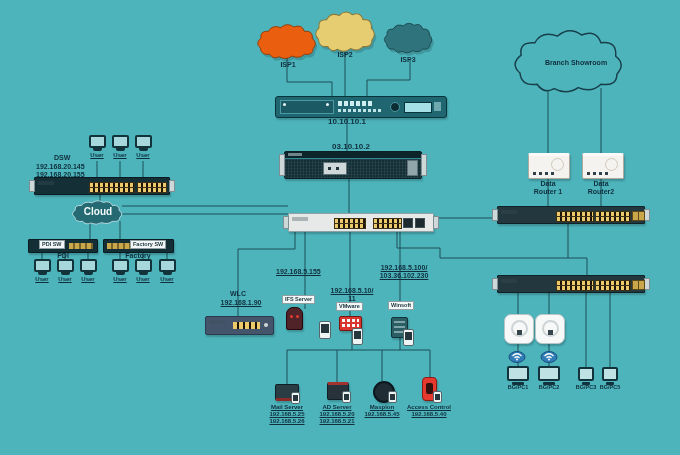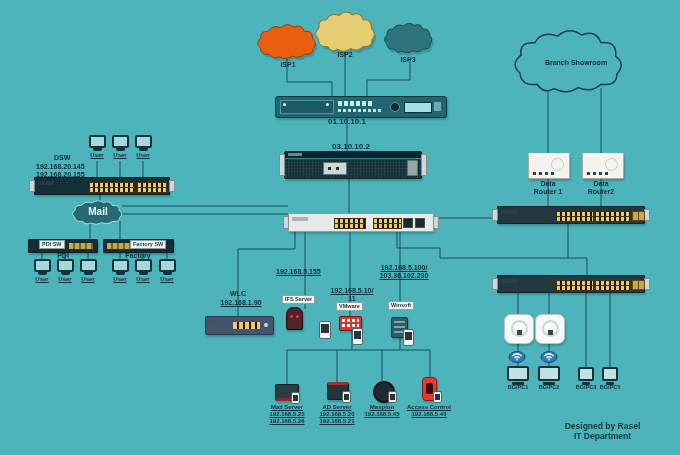--- a/index.html
+++ b/index.html
@@ -174,21 +174,21 @@
         <div></div>
         <div></div>
         <div></div>
         <div></div>
       </div>
     <div class="fwdash"></div>
     <div class="fwglobe"></div>
     <div class="fwdisp"></div>
     <div class="fwsq"></div>
   </div>
-  <div class="lbl c f8" style="left:312px;top:117px;width:70px">01.10.10.1</div>
+  <div class="lbl c f8" style="left:312px;top:117px;width:70px">10.10.10.1</div>
 
   <div class="lbl c f8" style="left:316px;top:142px;width:70px">03.10.10.2</div>
   <div class="dev crt">
     <div class="ear earL"></div>
       <div class="ear earR"></div>
     <div class="rtop"></div>
       <div class="rbrand"></div>
     <div class="rpanel">
         <i style="left:4px"></i>
         <i style="left:12px"></i>
@@ -249,21 +249,21 @@
     <div class="mon"></div>
       <div class="mbase"></div>
     <div class="ulab">User</div>
   </div>
   <div class="user" style="left:132px;top:135px">
     <div class="mon"></div>
       <div class="mbase"></div>
     <div class="ulab">User</div>
   </div>
 
-  <div class="lbl c" style="left:76px;top:206px;width:44px;font-size:10px;line-height:11px;color:#f2fbfc">Mail</div>
+  <div class="lbl c" style="left:76px;top:206px;width:44px;font-size:10px;line-height:11px;color:#f2fbfc">Cloud</div>
 
   <div class="smsw" style="left:28px;top:239px;width:68px">
     <div class="goldstripe" style="left:40px;width:24px"></div>
   </div>
   <div class="smsw" style="left:103px;top:239px;width:69px">
     <div class="goldstripe" style="left:3px;width:28px"></div>
   </div>
   <div class="chip" style="left:39px;top:240px">PDI SW</div>
   <div class="chip" style="left:130px;top:240px">Factory SW</div>
   <div class="lbl c" style="left:48px;top:252px;width:30px">PDI</div>
@@ -454,18 +454,14 @@
   </div>
   <div class="pc" style="left:601px;top:367px;width:18px">
     <div class="pcmon" style="width:12px;height:10px"></div>
       <div class="pcbase" style="width:8px"></div>
   </div>
   <div class="lbl c f55" style="left:498px;top:384px;width:40px">BG/PC1</div>
   <div class="lbl c f55" style="left:529px;top:384px;width:40px">BG/PC2</div>
   <div class="lbl c f55" style="left:566px;top:384px;width:40px">BG/PC3</div>
   <div class="lbl c f55" style="left:590px;top:384px;width:40px">BG/PC5</div>
 
-  <div class="lbl c" style="left:545px;top:421px;width:115px;font-size:8.5px;line-height:10px;color:#143744">
-    <div>Designed by Rasel</div>
-    <div>IT Department</div>
-  </div>
 
 </div>
 
 </body></html>

